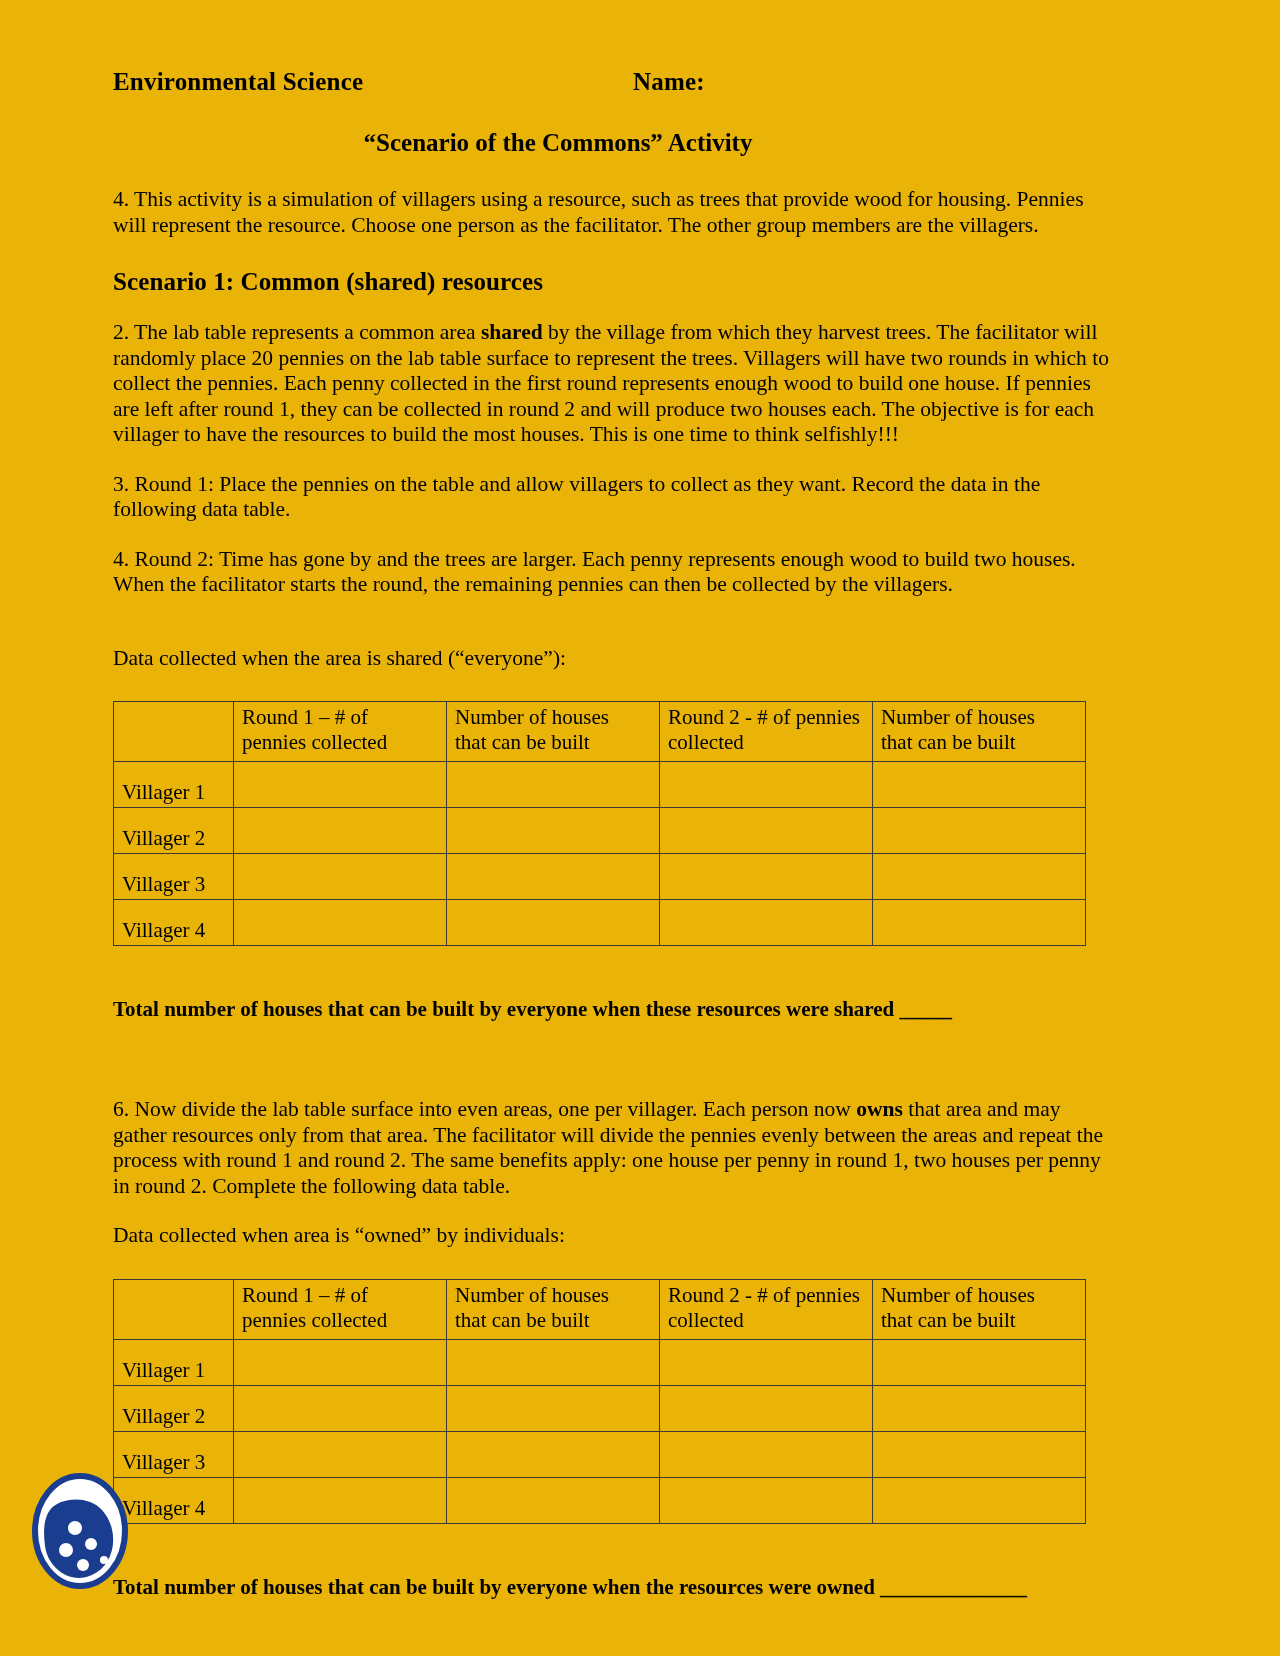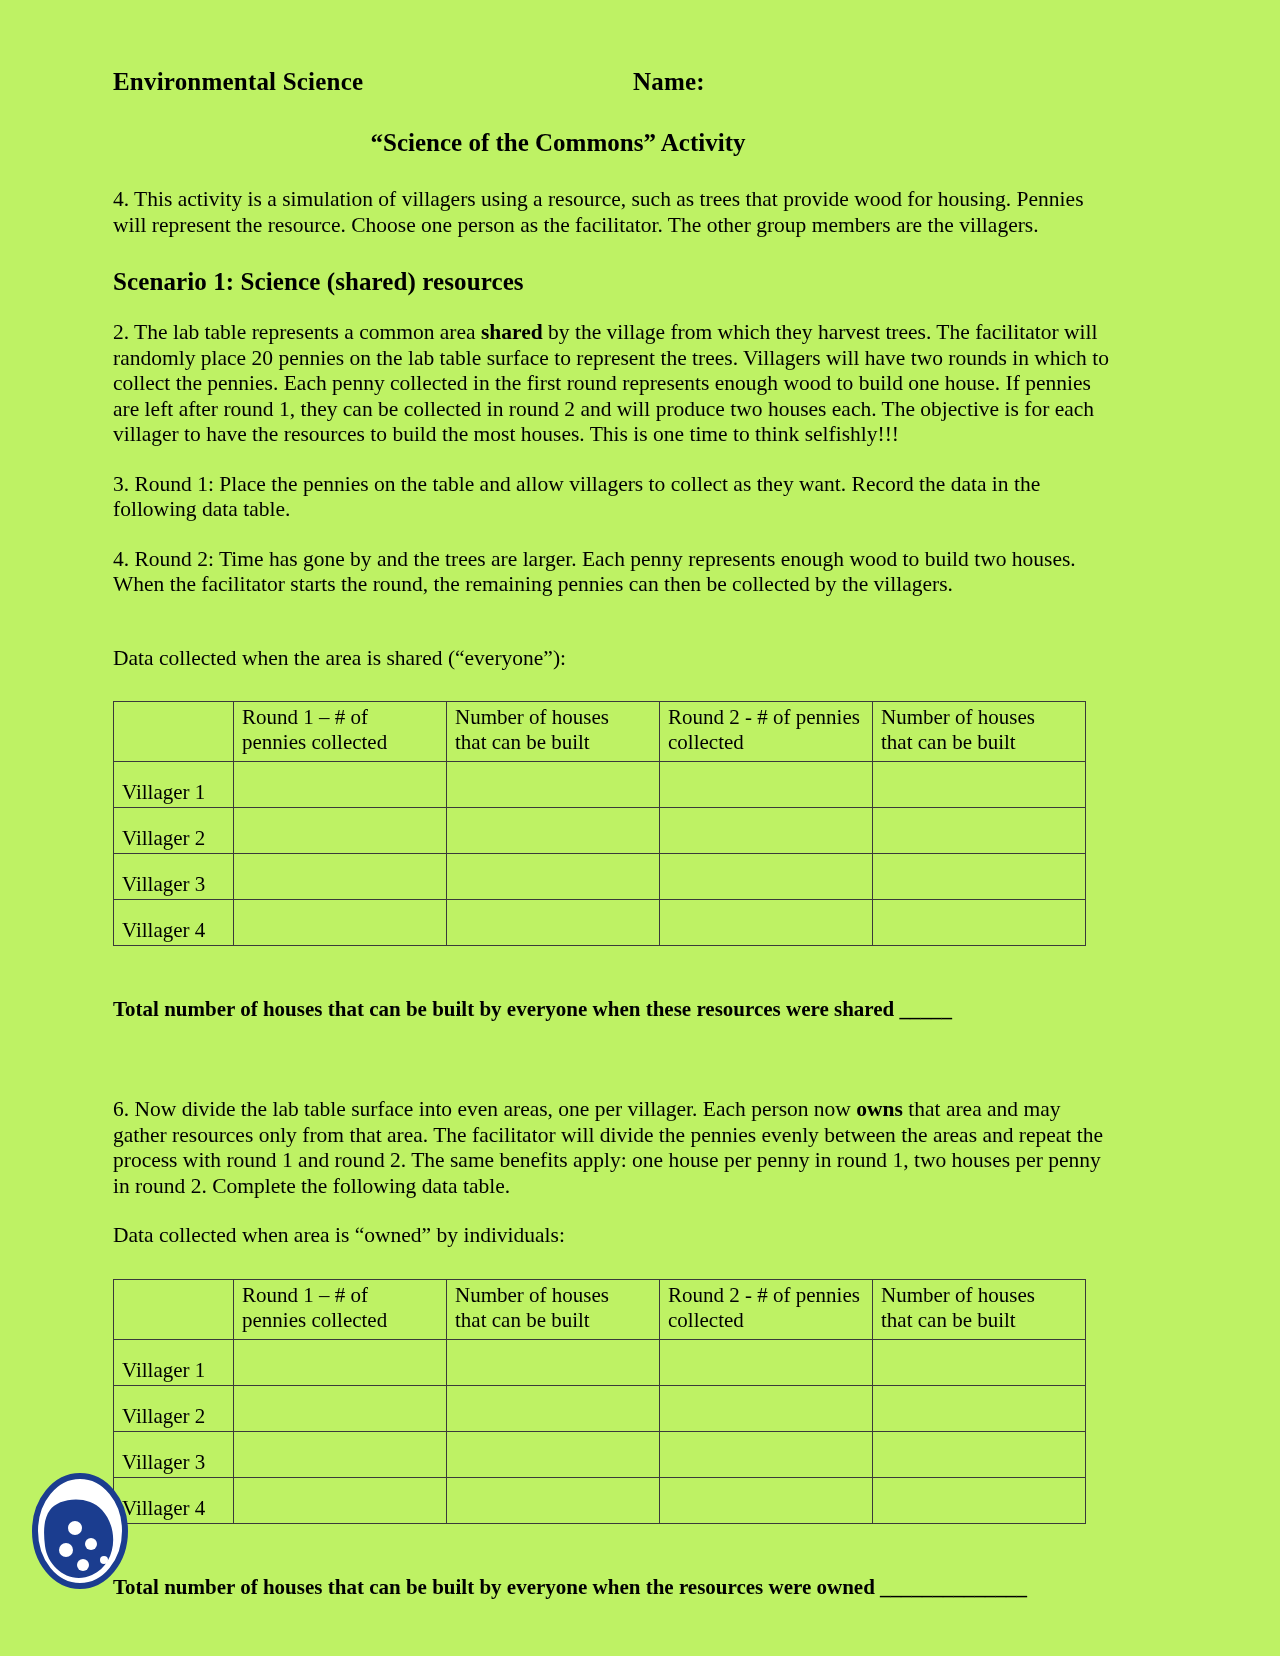--- a/index.html
+++ b/index.html
@@ -4,21 +4,21 @@
 <style>
   html, body {
     margin: 0;
     padding: 0;
     background: #ffffff;
   }
   .page {
     position: relative;
     width: 1280px;
     height: 1656px;
-    background: #bef264;
+    background: #eab308;
     font-family: "Liberation Serif", "DejaVu Serif", serif;
     color: #000000;
     overflow: hidden;
     box-sizing: border-box;
   }
   .content {
     position: absolute;
     left: 113px;
     top: 68px;
     width: 1000px;
@@ -124,29 +124,29 @@
 
 <div class="page">
 
   <div class="content">
 
     <div class="doc-header">
       <div class="course">Environmental Science</div>
       <div class="name-label">Name:</div>
     </div>
 
-    <div class="doc-title">“Science of the Commons” Activity</div>
+    <div class="doc-title">“Scenario of the Commons” Activity</div>
 
     <div class="gap-30"></div>
 
     <p class="body-text">4.  This activity is a simulation of villagers using a resource, such as trees that provide wood for housing.  Pennies will represent the resource.  Choose one person as the facilitator.  The other group members are the villagers.</p>
 
     <div class="gap-30"></div>
 
-    <h2 class="scenario">Scenario 1:  Science (shared) resources</h2>
+    <h2 class="scenario">Scenario 1:  Common (shared) resources</h2>
 
     <div class="gap-24"></div>
 
     <p class="body-text"><span>2.  The lab table represents a common area </span><b>shared</b><span> by the village from which they harvest trees. The facilitator will randomly place 20 pennies on the lab table surface to represent the trees.  Villagers will have two rounds in which to collect the pennies.  Each penny collected in the first round represents enough wood to build one house.  If pennies are left after round 1, they can be collected in round 2 and will produce two houses each.  The objective is for each villager to have the resources to build the most houses.  This is one time to think selfishly!!!</span></p>
 
     <div class="gap-24"></div>
 
     <p class="body-text">3.  Round 1:  Place the pennies on the table and allow villagers to collect as they want.  Record the data in the following data table.</p>
 
     <div class="gap-24"></div>

